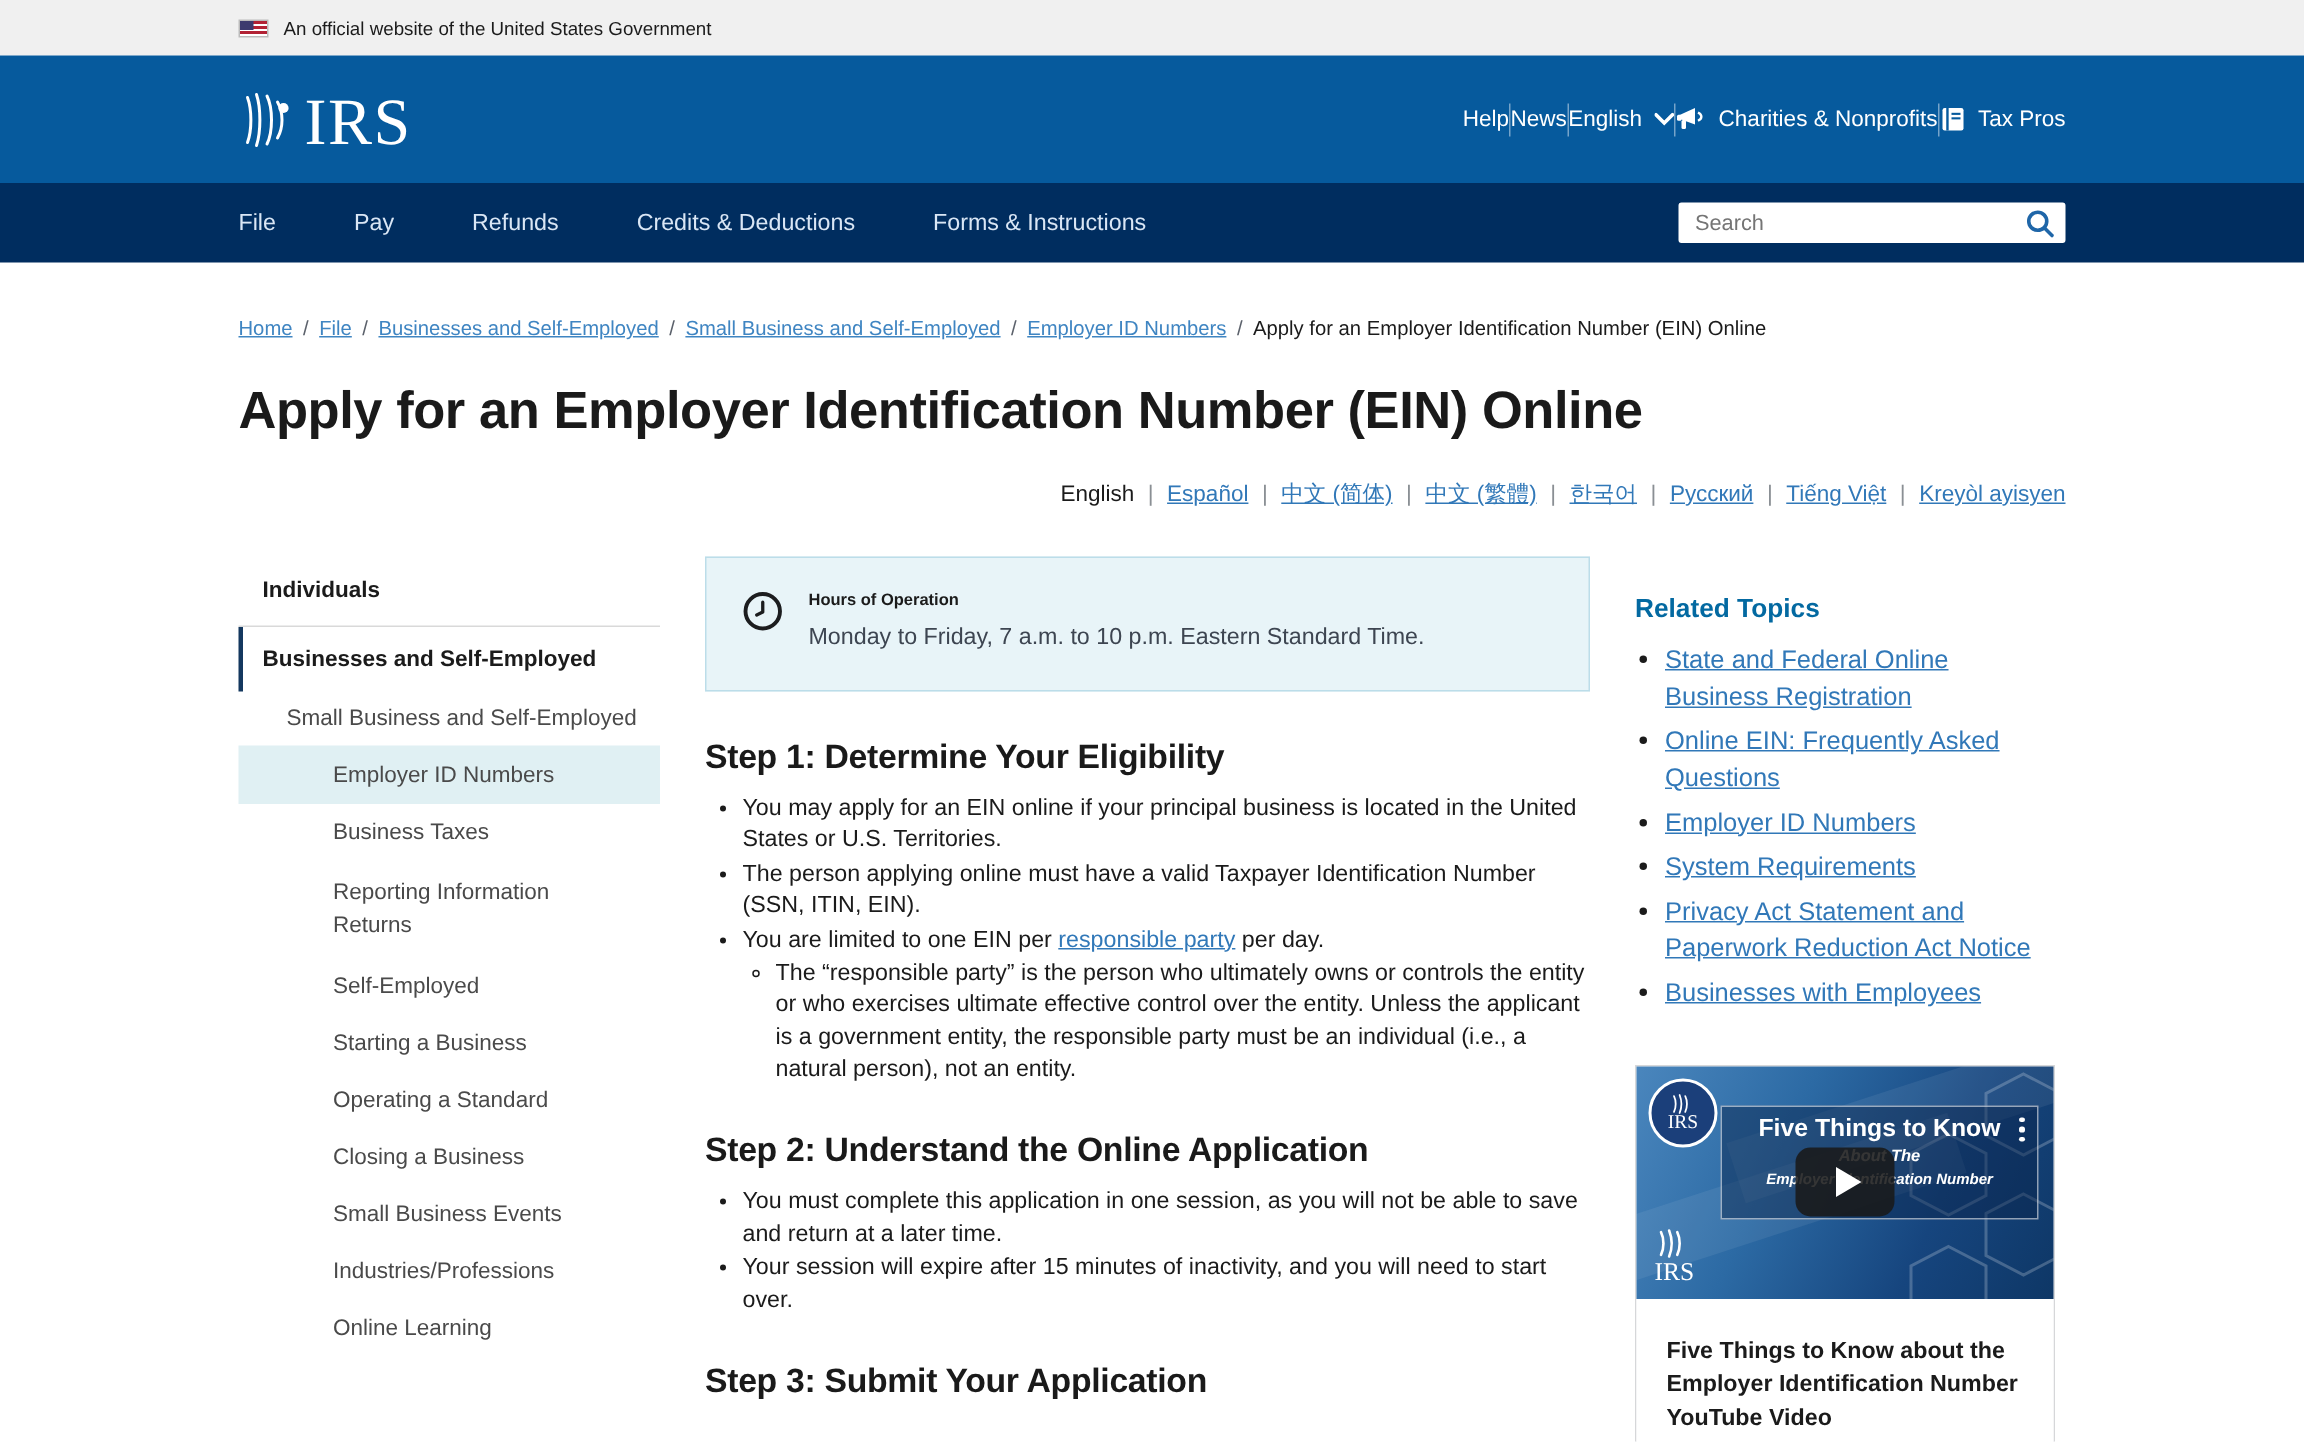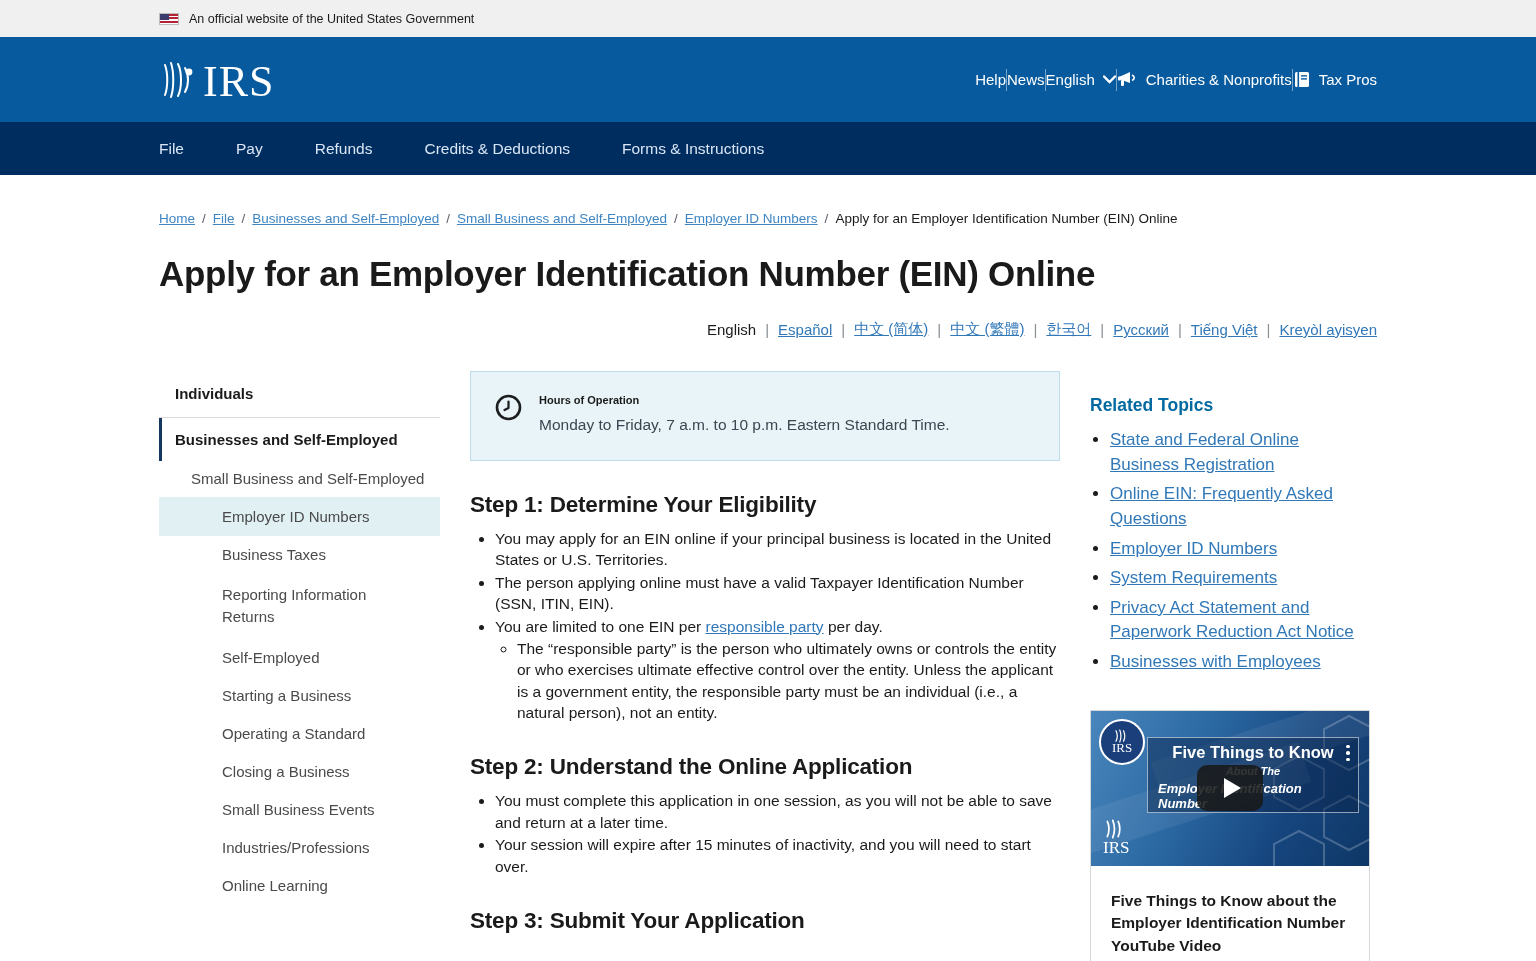--- a/index.html
+++ b/index.html
@@ -82,21 +82,21 @@
   
   .video-card { margin-top:35px; border:1px solid #d6d7d9; }
   .video-thumb { position:relative; height:155px; overflow:hidden; cursor:pointer;
                  background:linear-gradient(115deg,#4a86bd 0%,#2c6aa4 35%,#16457e 70%,#0e3766 100%); }
   .streak { position:absolute; width:260px; height:42px; background:rgba(255,255,255,0.07); transform:rotate(-18deg); }
   .thumb-panel { position:absolute; left:56px; right:10px; top:26px; height:76px;
                  background:rgba(8,34,70,0.45); border:1px solid rgba(255,255,255,0.55);
                  color:#fff; padding:5px 10px 0 10px; }
   .thumb-title { font-size:16.5px; font-weight:bold; text-align:center; }
   .thumb-line1 { font-size:11px; font-style:italic; font-weight:bold; text-align:center; margin-top:3px; }
-  .thumb-line2 { font-size:13px; font-style:italic; font-weight:bold; margin-top:4px; }
+  .thumb-line2 { font-size:10px; font-style:italic; font-weight:bold; text-align:center; margin-top:4px; }
   .kebab { position:absolute; right:8px; top:7px; width:4px; }
   .kebab i { display:block; width:3.5px; height:3.5px; border-radius:50%; background:#fff; margin-bottom:3px; }
   .thumb-logo-circle { position:absolute; left:8px; top:8px; width:46px; height:46px; border-radius:50%;
                        background:#1b3f7a; border:2px solid #fff; display:flex; flex-direction:column;
                        align-items:center; justify-content:center; color:#fff; }
   .thumb-logo-circle .t { font-family:"Liberation Serif", serif; font-size:13px; line-height:1; margin-top:-2px; }
   .thumb-logo-bottom { position:absolute; left:12px; bottom:10px; color:#fff; text-align:center; }
   .thumb-logo-bottom .t { font-family:"Liberation Serif", serif; font-size:17px; line-height:1; }
   .play-btn { position:absolute; left:50%; top:50%; transform:translate(-50%,-50%);
               width:66px; height:46px; background:rgba(25,25,25,0.88); border-radius:10px;
@@ -175,20 +175,29 @@
 </div>
 
 <div class="main-nav">
   <div class="container">
     <div class="nav-items">
       <span>File</span>
       <span>Pay</span>
       <span>Refunds</span>
       <span>Credits &amp; Deductions</span>
       <span>Forms &amp; Instructions</span>
+    </div>
+    <div class="search-wrap">
+      <input type="text" placeholder="Search" style="">
+      <span class="search-btn">
+        <svg width="22" height="22" viewBox="0 0 22 22" fill="none" stroke="#1f66a8" stroke-width="2.4">
+          <circle cx="9.5" cy="9.5" r="6"></circle>
+          <line x1="14" y1="14" x2="19" y2="19" stroke-linecap="round"></line>
+        </svg>
+      </span>
     </div>
   </div>
 </div>
 
 <div class="container">
 
   <div class="breadcrumb">
     <a>Home</a><span class="sep">/</span><a>File</a><span class="sep">/</span><a>Businesses and Self-Employed</a><span class="sep">/</span><a>Small Business and Self-Employed</a><span class="sep">/</span><a>Employer ID Numbers</a><span class="sep">/</span><span>Apply for an Employer Identification Number (EIN) Online</span>
   </div>
 

